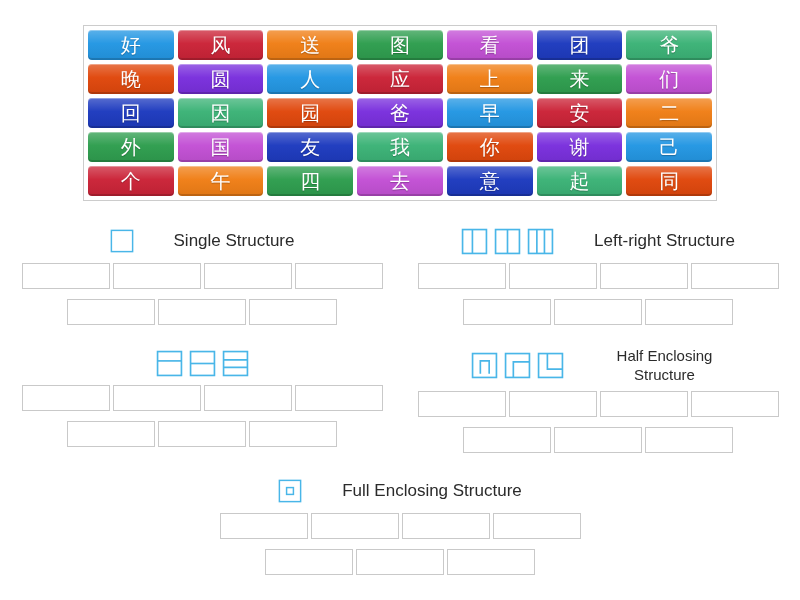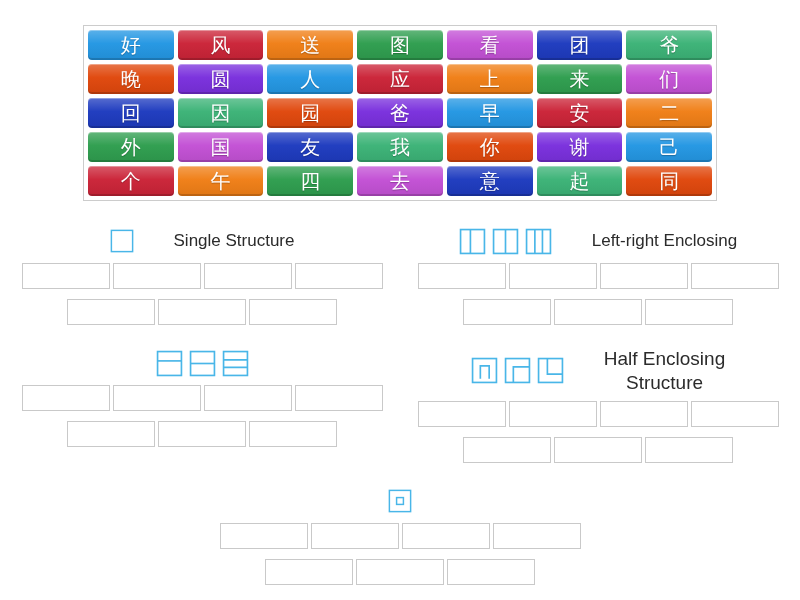--- a/index.html
+++ b/index.html
@@ -68,21 +68,21 @@
     align-items: center;
     gap: 6px;
   }
   .group-icons svg { display: block; }
   .group-title {
     font-size: 17px;
     color: var(--title-text, #2b2b2b);
     white-space: nowrap;
   }
   .group--half-enclosing .group-title {
-    font-size: 19px;
+    font-size: 15px;
     max-width: 122px;
     white-space: normal;
     text-align: center;
     line-height: 1.25;
   }
 
   .group-slots {
     display: flex;
     flex-wrap: wrap;
     justify-content: center;
@@ -175,21 +175,21 @@
               <path d="M13 1.5 V24.5"></path>
             </svg>
           </span>
           <span>
             <svg width="27" height="27" viewBox="0 0 26 26" fill="none" stroke="#49b6e8" stroke-width="1.6">
               <rect x="1.5" y="1.5" width="23" height="23"></rect>
               <path d="M9.5 1.5 V24.5 M16.8 1.5 V24.5"></path>
             </svg>
           </span>
         </div>
-      <div class="group-title">Left-right Enclosing</div>
+      <div class="group-title">Left-right Structure</div>
     </div>
     <div class="group-slots">
         <div class="slot"></div>
         <div class="slot"></div>
         <div class="slot"></div>
         <div class="slot"></div>
         <div class="slot"></div>
         <div class="slot"></div>
         <div class="slot"></div>
       </div>
@@ -264,20 +264,21 @@
     <div class="group group--full-enclosing">
     <div class="group-header">
       <div class="group-icons">
           <span>
             <svg width="24" height="24" viewBox="0 0 26 26" fill="none" stroke="#49b6e8" stroke-width="1.6">
               <rect x="1.5" y="1.5" width="23" height="23"></rect>
               <rect x="9.3" y="9.3" width="7.4" height="7.4"></rect>
             </svg>
           </span>
         </div>
+      <div class="group-title">Full Enclosing Structure</div>
     </div>
     <div class="group-slots">
         <div class="slot"></div>
         <div class="slot"></div>
         <div class="slot"></div>
         <div class="slot"></div>
         <div class="slot"></div>
         <div class="slot"></div>
         <div class="slot"></div>
       </div>

